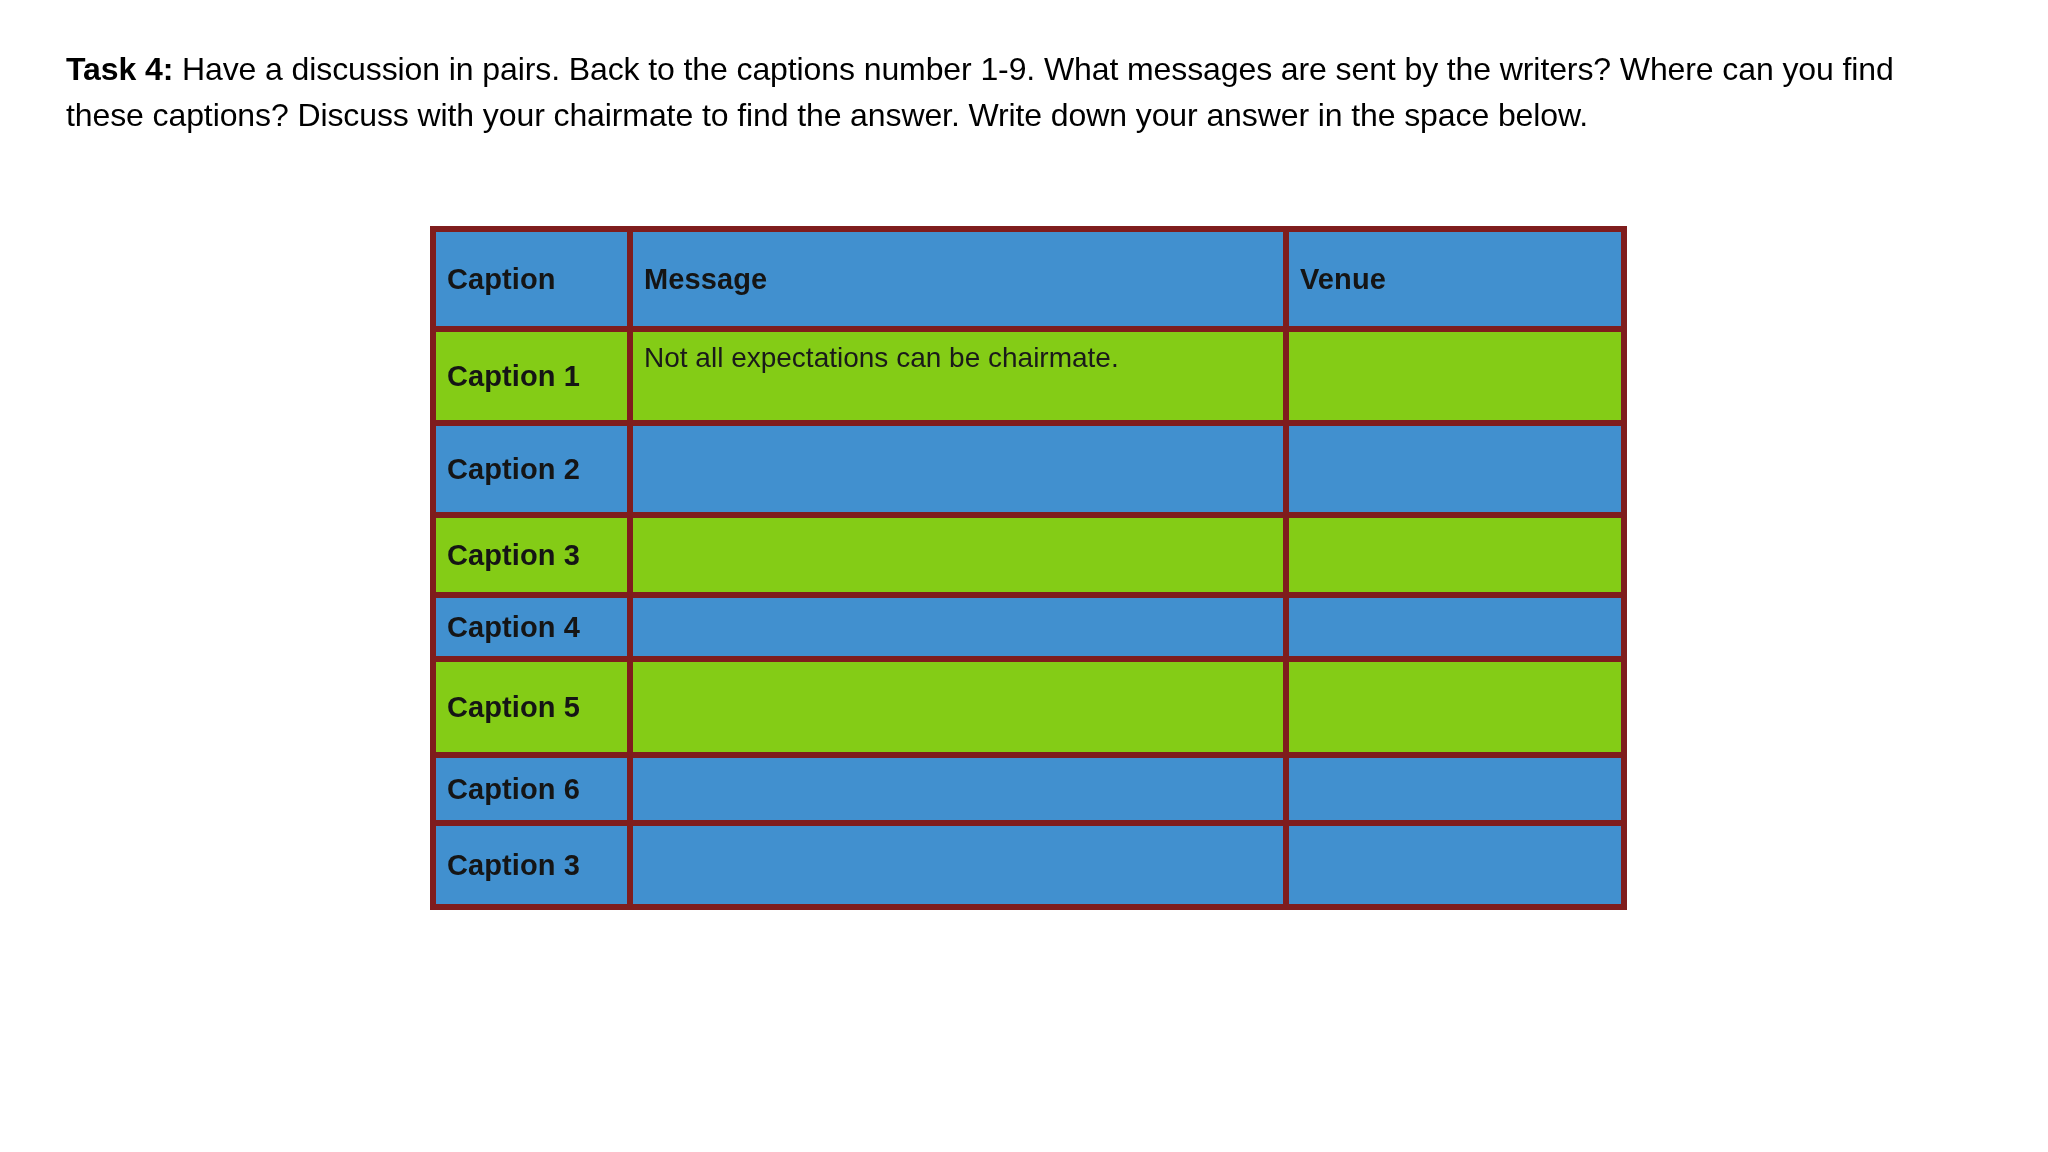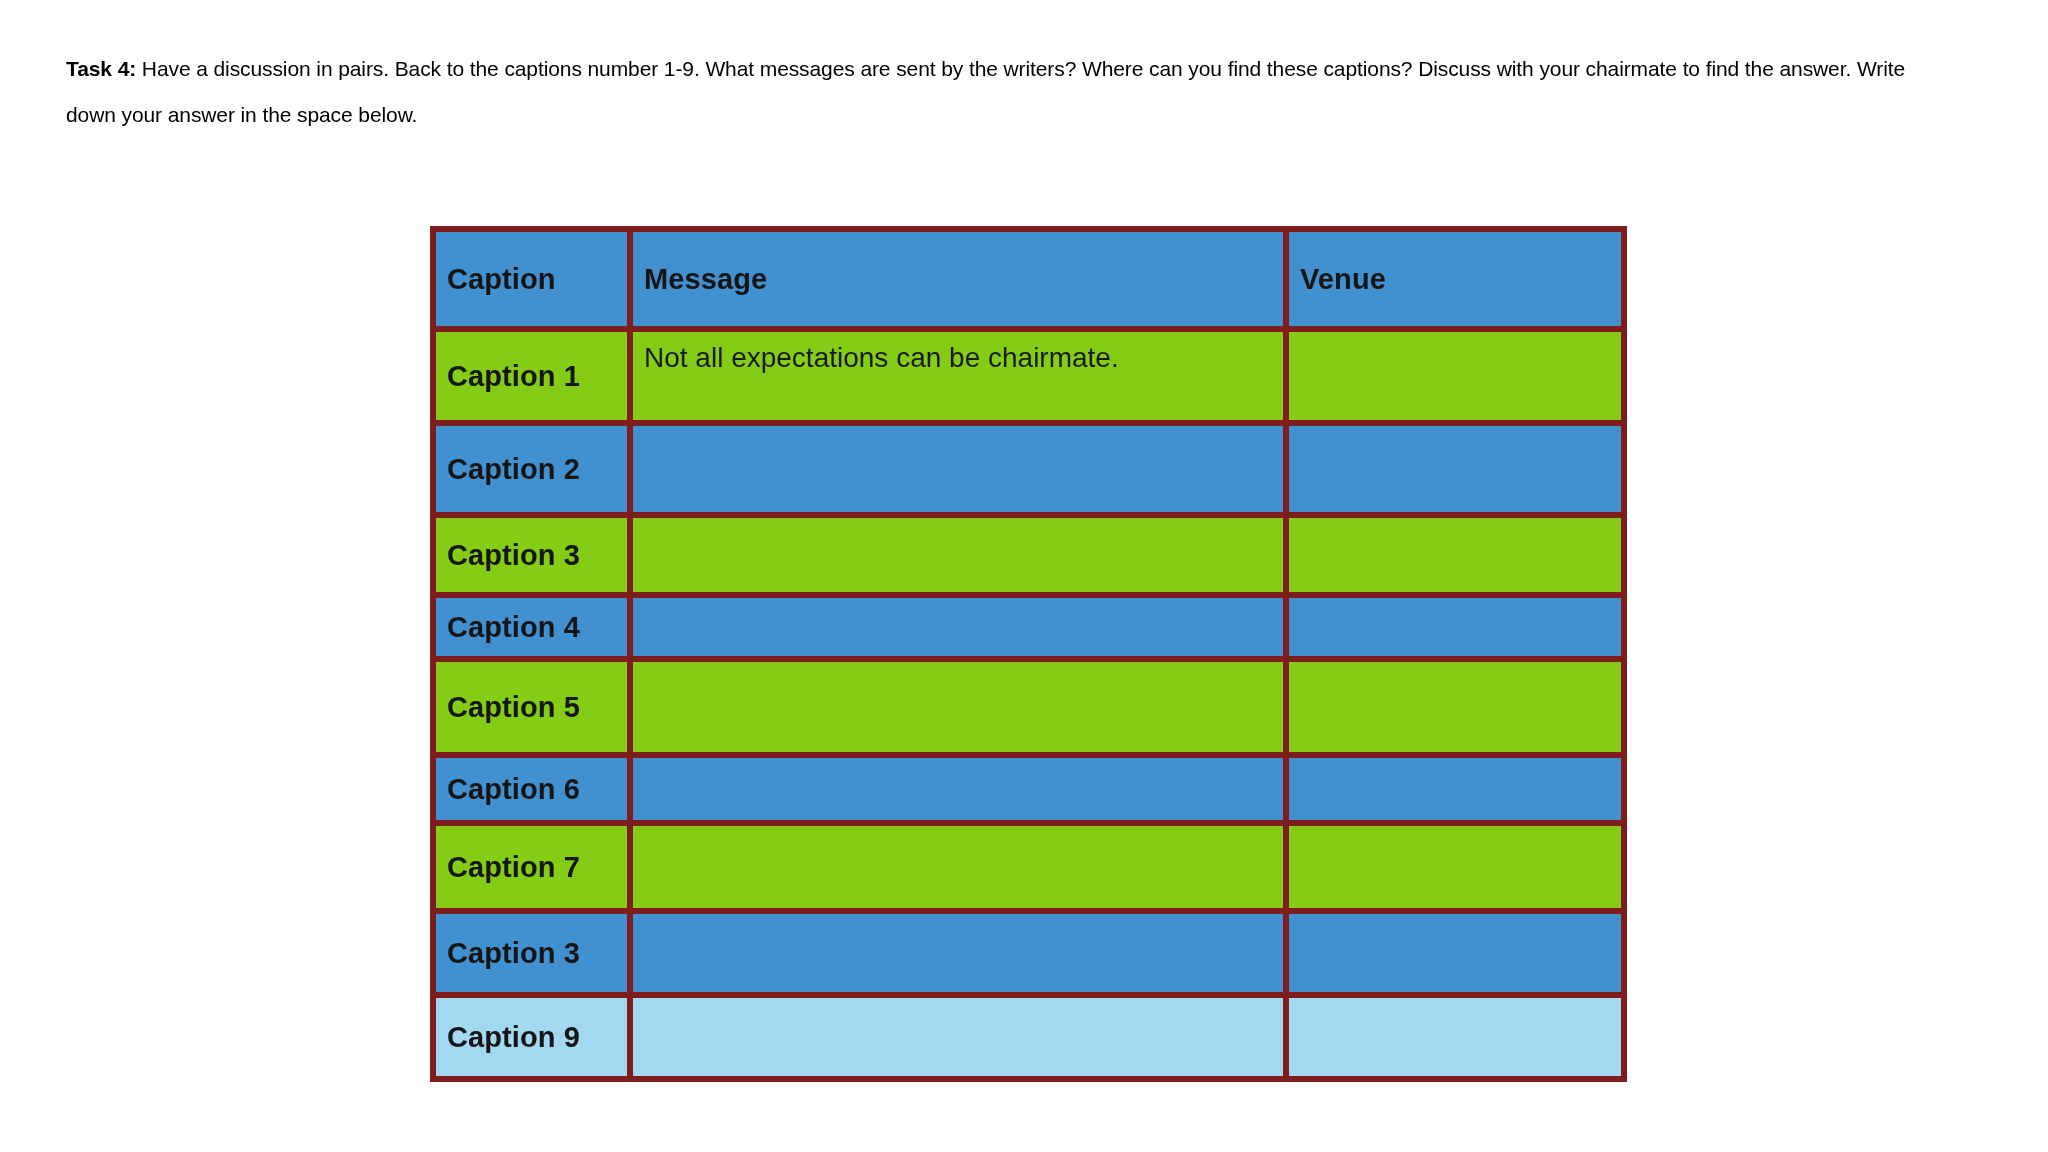--- a/index.html
+++ b/index.html
@@ -18,21 +18,21 @@
     height: 1152px;
     background: #ffffff;
   }
 
   
   #instruction {
     position: absolute;
     left: 66px;
     top: 46px;
     width: 1840px;
-    font-size: 21px;
+    font-size: 32px;
     line-height: 46px;
     color: #000000;
     letter-spacing: -0.1px;
     text-align: left;
   }
   #instruction .task-label {
     font-weight: bold;
   }
 
   
@@ -156,34 +156,24 @@
         <td class="cell-message"></td>
         <td class="cell-venue"></td>
       </tr>
 
       <tr class="row-dark h-r6">
         <td class="cell-caption">Caption 6</td>
         <td class="cell-message"></td>
         <td class="cell-venue"></td>
       </tr>
 
-      <tr class="row-light h-r7">
-        <td class="cell-caption">Caption 7</td>
-        <td class="cell-message"></td>
-        <td class="cell-venue"></td>
-      </tr>
 
       <tr class="row-dark h-r8">
         <td class="cell-caption">Caption 3</td>
         <td class="cell-message"></td>
         <td class="cell-venue"></td>
       </tr>
 
-      <tr class="row-last h-r9">
-        <td class="cell-caption">Caption 9</td>
-        <td class="cell-message"></td>
-        <td class="cell-venue"></td>
-      </tr>
 
     </tbody>
   </table>
 
 </div>
 
 </body></html>

